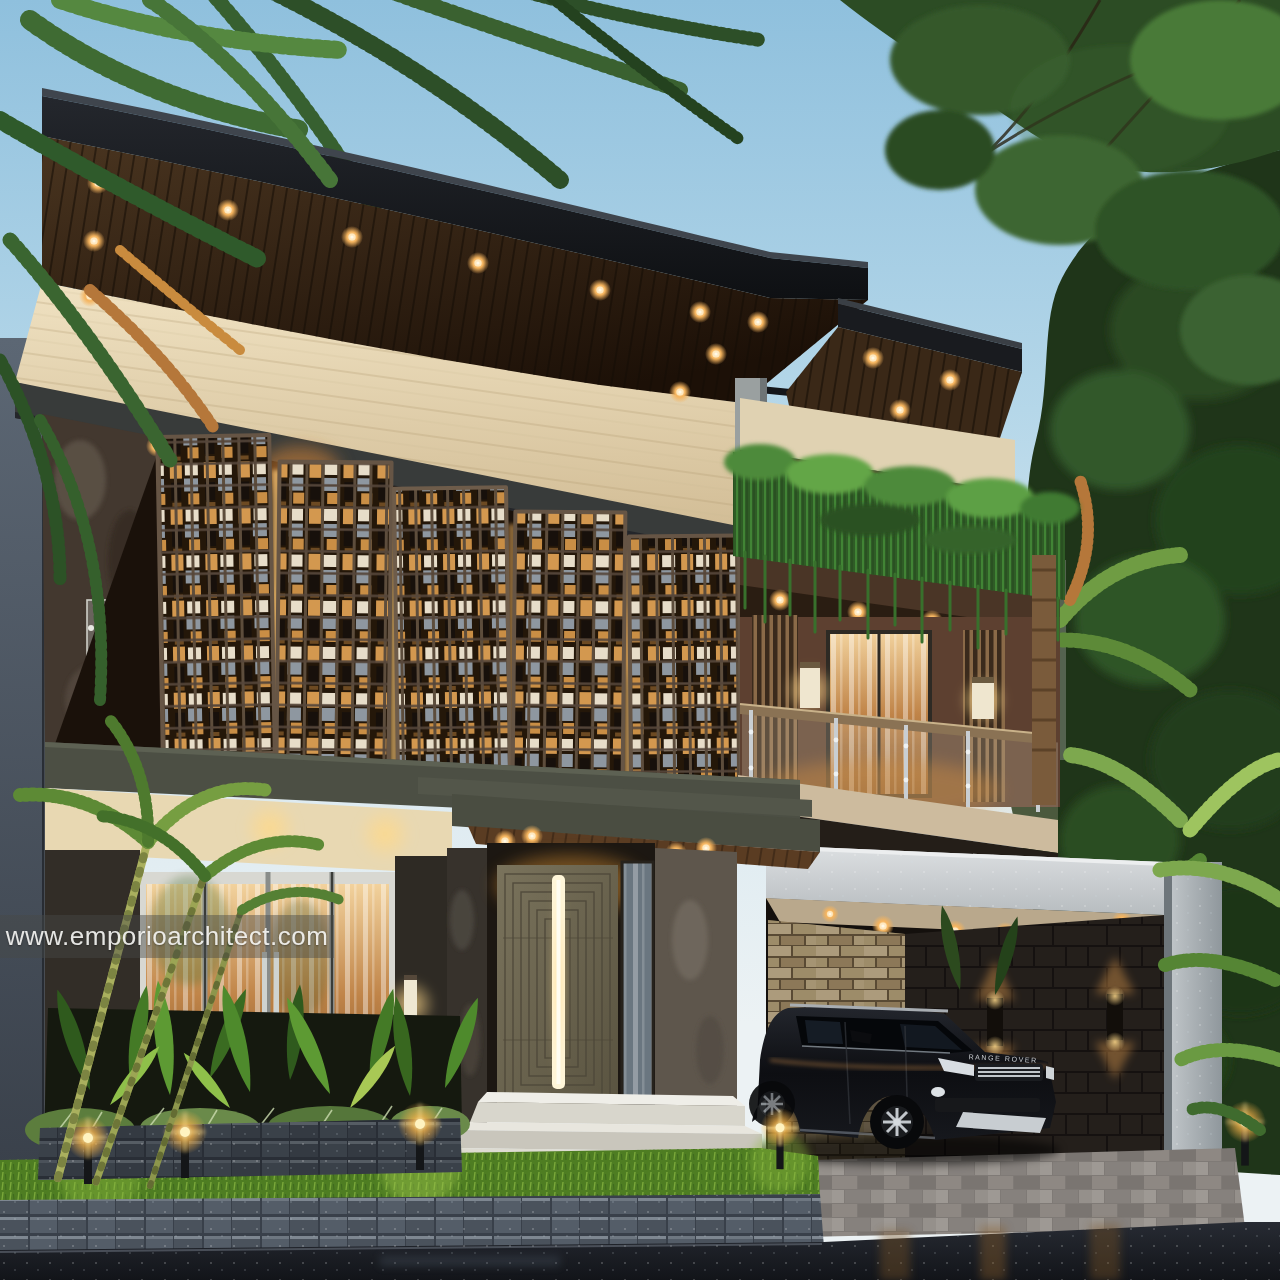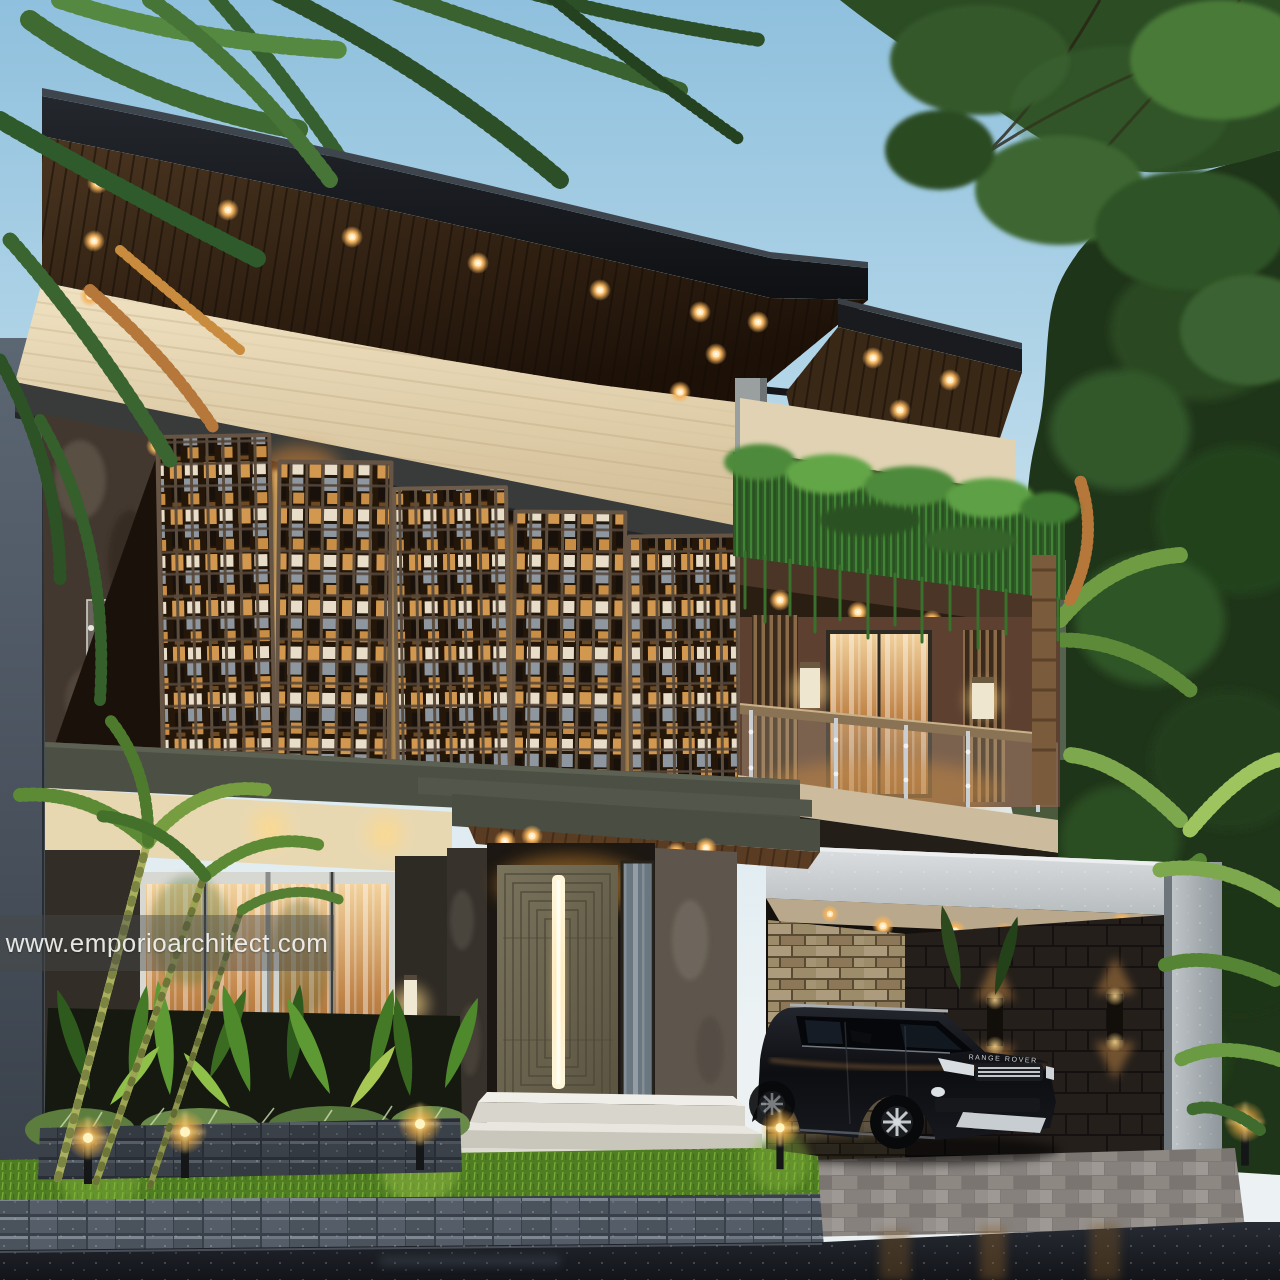--- a/index.html
+++ b/index.html
@@ -1,18 +1,18 @@
 <!DOCTYPE html>
 <html><head>
 <meta charset="utf-8">
 <style>
   html,body{margin:0;padding:0;background:#000;}
   #stage{position:relative;width:1280px;height:1280px;overflow:hidden;font-family:"Liberation Sans",sans-serif;}
   #stage svg{position:absolute;left:0;top:0;display:block;}
-  #watermark{position:absolute;left:0;top:915px;width:334px;height:56px;
+  #watermark{position:absolute;left:0;top:915px;width:334px;height:43px;
     background:rgba(72,74,72,0.45);display:flex;align-items:center;justify-content:center;}
   #watermark span{color:#f4f4f2;opacity:.92;font-size:26px;letter-spacing:.5px;
     text-shadow:0 1px 2px rgba(0,0,0,.35);font-family:"Liberation Sans",sans-serif;}
 </style>
 </head>
 <body>
 
 <div id="stage">
 <svg width="1280" height="1280" viewBox="0 0 1280 1280">
 <defs>

